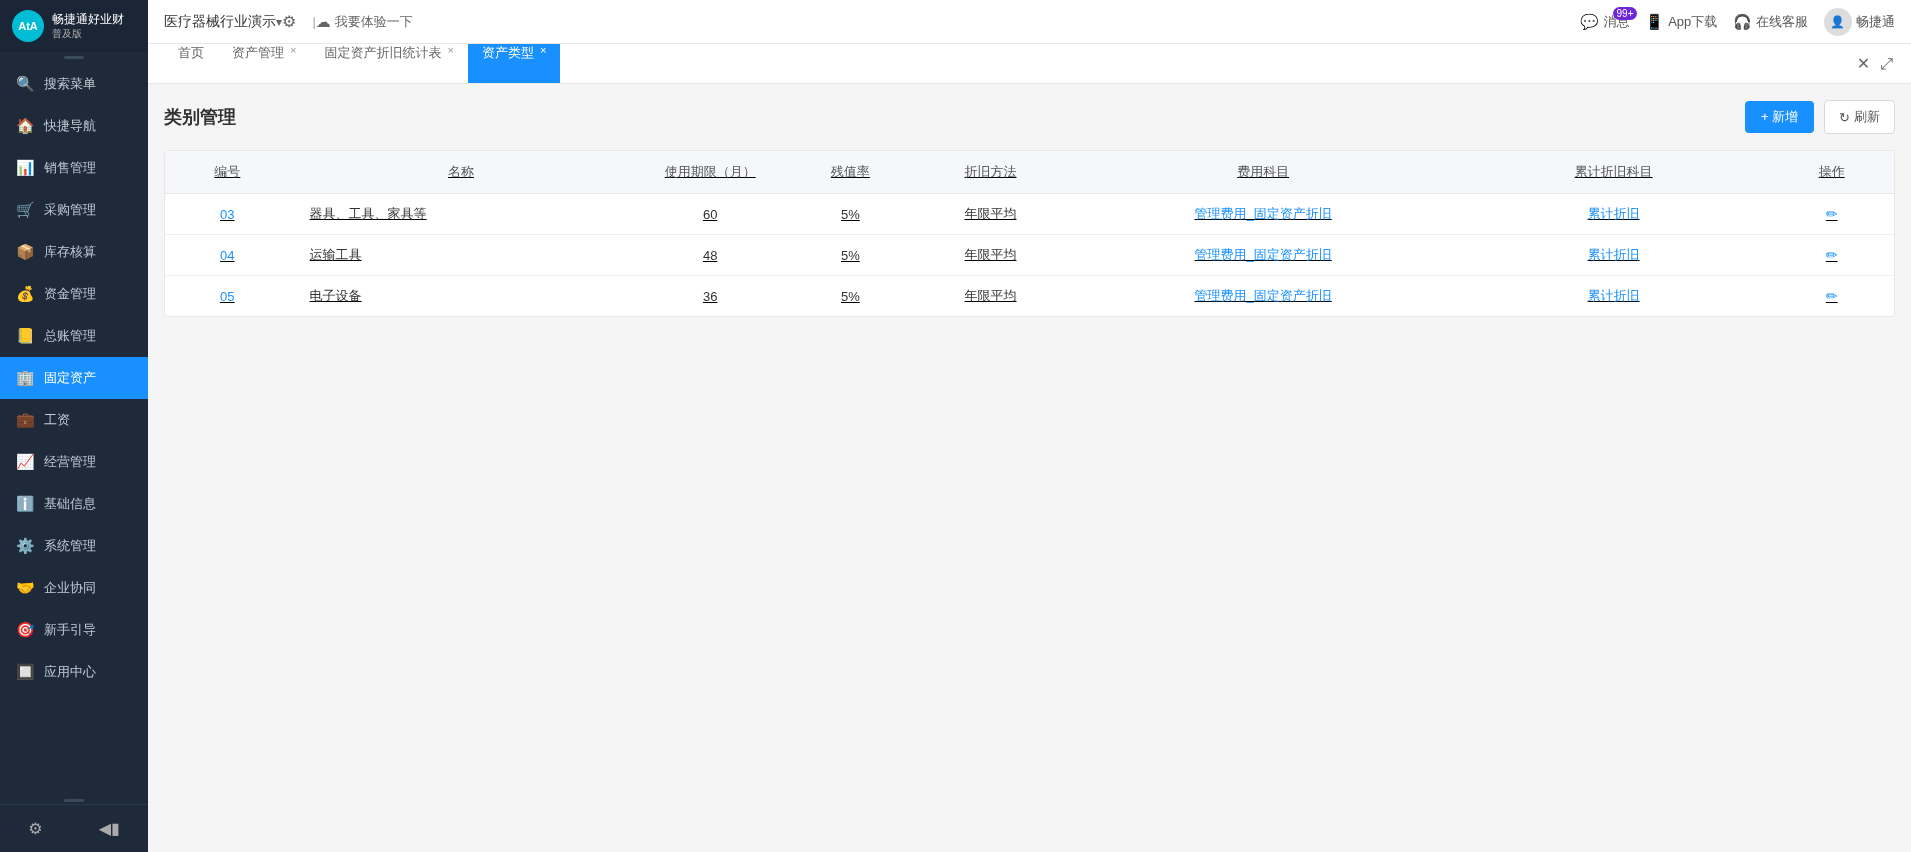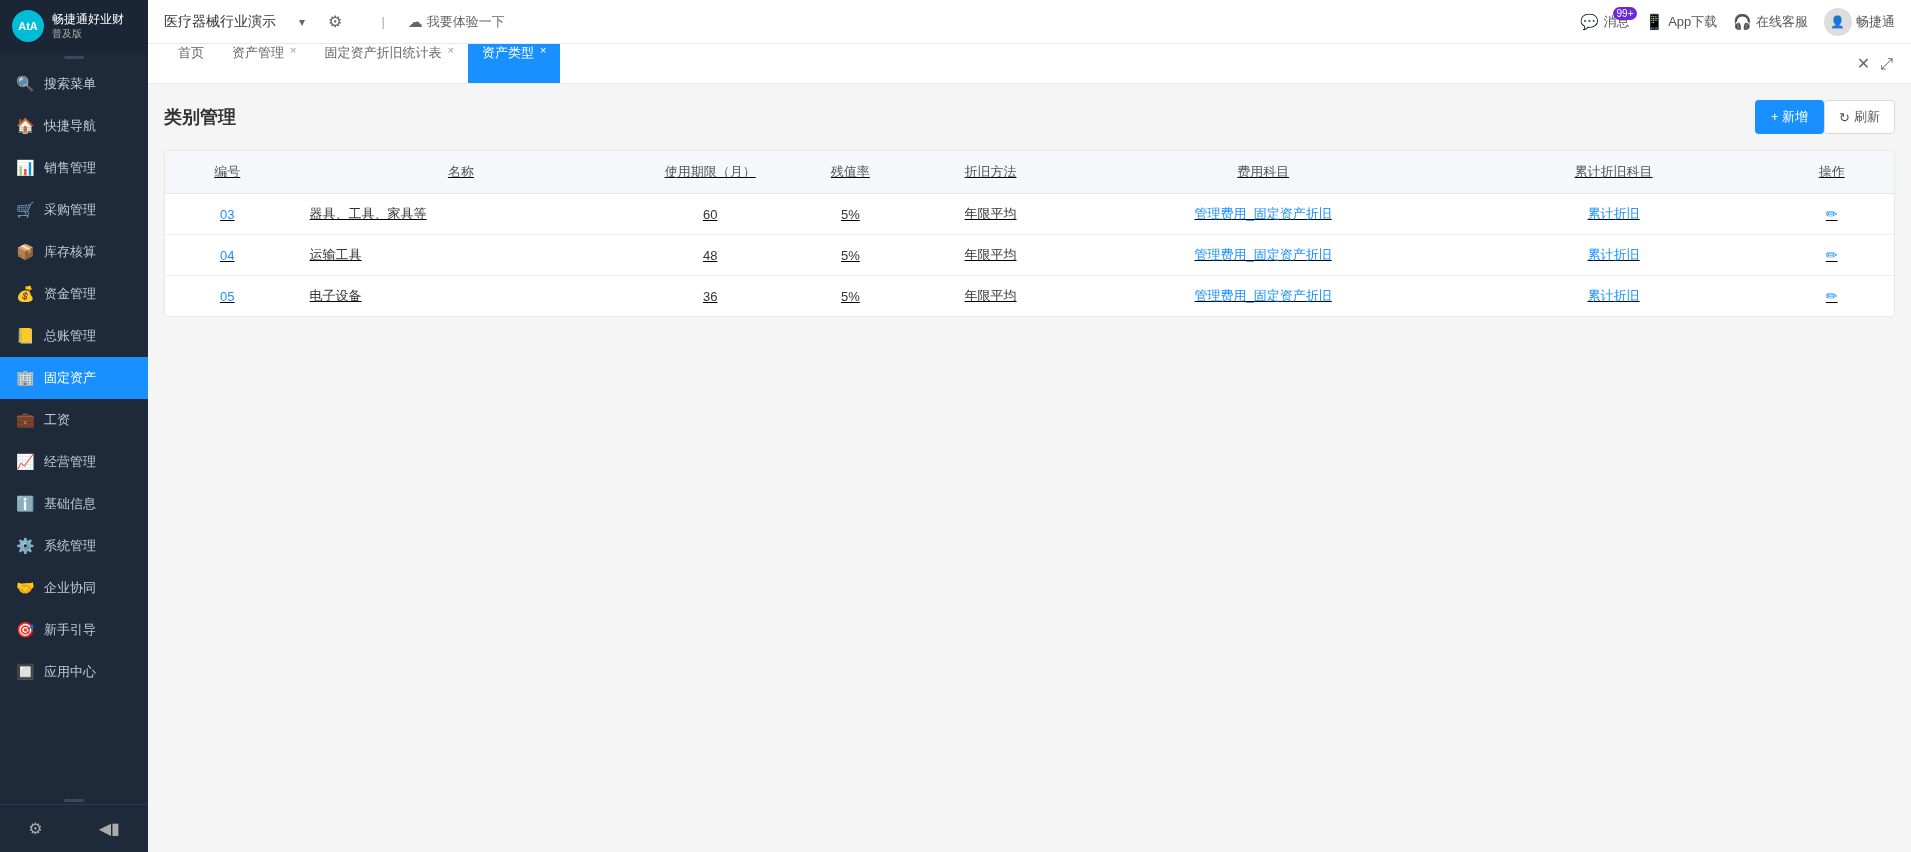--- a/index.html
+++ b/index.html
@@ -70,21 +70,21 @@
     .topbar {
       background: #fff;
       border-bottom: 1px solid #e8e8e8;
       height: 44px;
       display: flex;
       align-items: center;
       padding: 0 16px;
       justify-content: space-between;
       flex-shrink: 0;
     }
-    .topbar-left { display: flex; align-items: center; gap: 23px; }
+    .topbar-left { display: flex; align-items: center; gap: 0; }
     .topbar-title { font-size: 14px; color: #333; }
     .topbar-down-icon { color: #666; font-size: 12px; }
     .topbar-gear { color: #666; font-size: 16px; cursor: pointer; }
     .topbar-experience { display: flex; align-items: center; gap: 4px; color: #666; font-size: 13px; cursor: pointer; }
     .topbar-experience-icon { font-size: 15px; }
 
     .topbar-right { display: flex; align-items: center; gap: 16px; }
     .topbar-action { display: flex; align-items: center; gap: 4px; color: #555; font-size: 13px; cursor: pointer; }
     .topbar-action-icon { font-size: 15px; }
     .badge-wrap { position: relative; }
@@ -130,21 +130,21 @@
       overflow-y: auto;
       background: #f5f5f5;
       padding: 16px;
     }
 
     .page-header {
       display: flex; align-items: center; justify-content: space-between;
       margin-bottom: 16px;
     }
     .page-title { font-size: 18px; color: #333; font-weight: 600; }
-    .header-actions { display: flex; }
+    .header-actions { display: flex; align-items: center; gap: 10px; }
     .btn-primary {
       background: #1890ff; color: #fff;
       border: none; border-radius: 4px;
       padding: 7px 16px; font-size: 13px; cursor: pointer;
       display: flex; align-items: center; gap: 4px;
     }
     .btn-default {
       background: #fff; color: #555;
       border: 1px solid #d9d9d9; border-radius: 4px;
       padding: 7px 14px; font-size: 13px; cursor: pointer;

